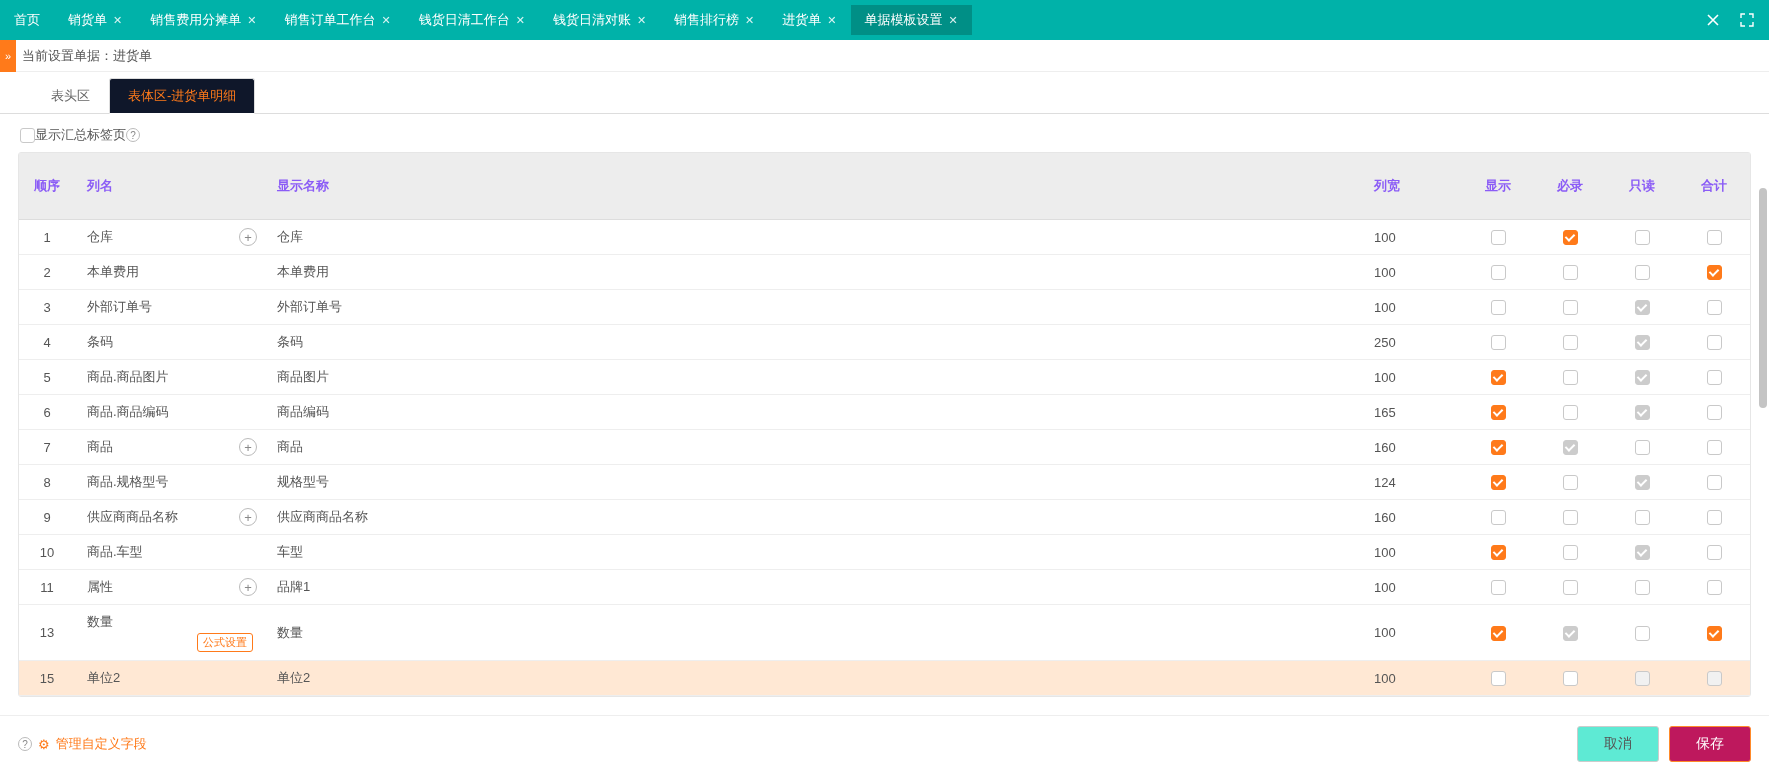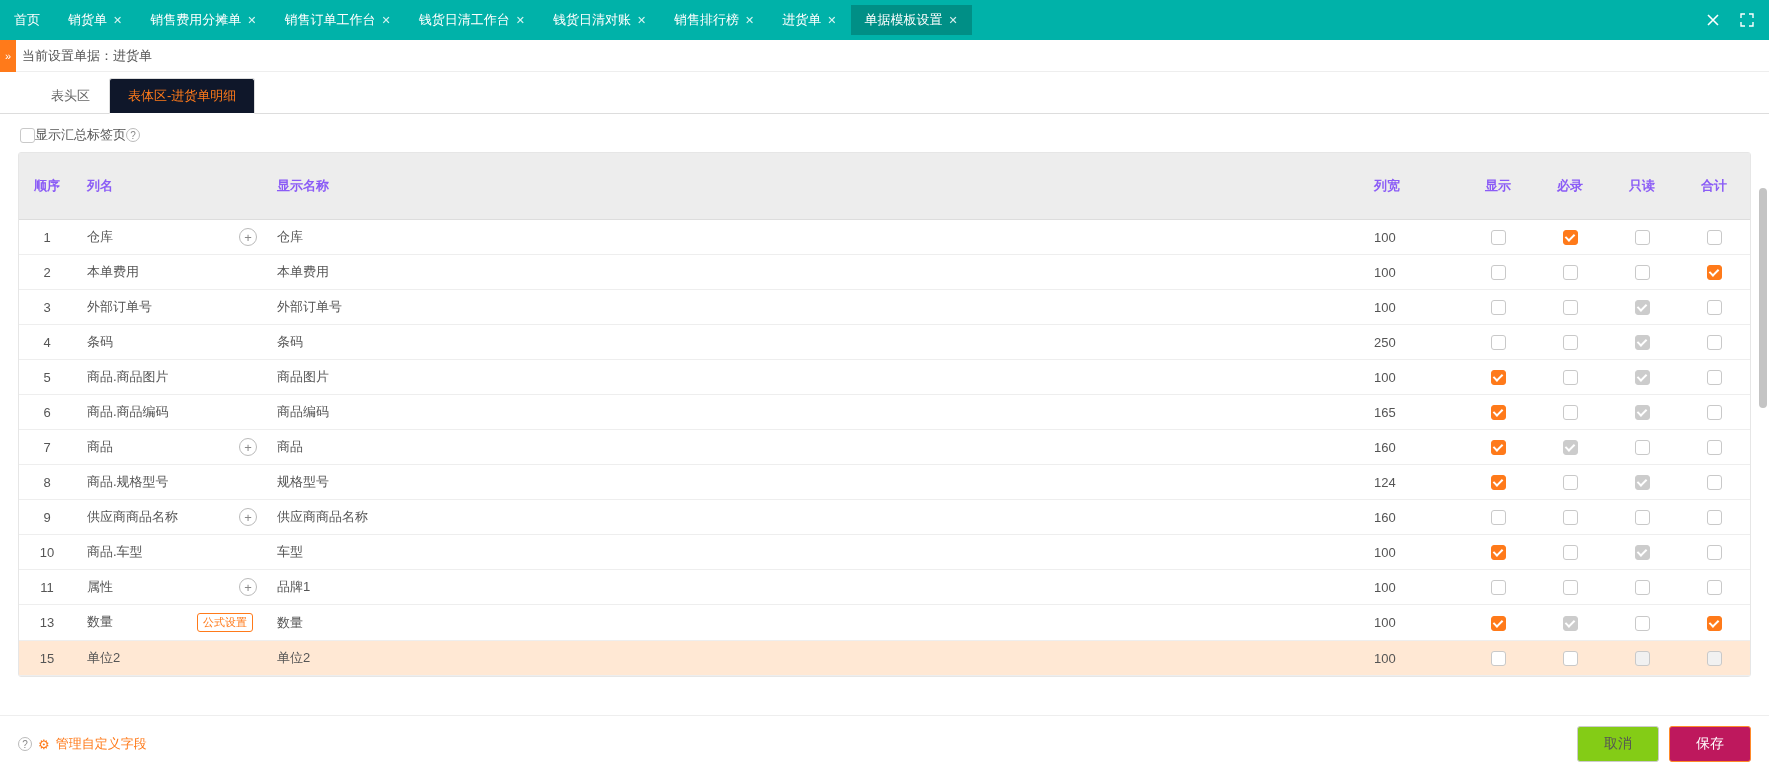--- a/index.html
+++ b/index.html
@@ -48,21 +48,21 @@
 .cb.on::after{content:"";width:4px;height:7px;border:solid #fff;border-width:0 2px 2px 0;transform:rotate(45deg);margin-top:-2px}
 .cb.on.dis{background:#ccc;border-color:#ccc}
 .cb.dis{background:#f1f1f1;cursor:default}
 
 
 .footer{position:fixed;left:0;right:0;bottom:0;display:flex;align-items:center;padding:10px 18px;border-top:1px solid #eee;background:#fff}
 .footer .left{display:flex;align-items:center;gap:6px;color:#ff7a1a;font-size:13px}
 .footer .left .q{width:14px;height:14px;border:1px solid #bbb;border-radius:50%;display:flex;align-items:center;justify-content:center;font-size:10px;color:#888}
 .footer .left .gear{color:#ff7a1a}
 .footer .btns{margin-left:auto;display:flex;gap:10px}
-.btn{padding:8px 26px;border:1px solid #ccc;background:#84cc16;border-radius:3px;font-size:14px;cursor:pointer;color:#555}
+.btn{padding:8px 26px;border:1px solid #ccc;background:#5eead4;border-radius:3px;font-size:14px;cursor:pointer;color:#555}
 .btn.primary{background:#be185d;border-color:#ff8a2a;color:#fff}
 
 
 .scroll-track{position:fixed;right:2px;top:188px;bottom:64px;width:10px}
 .scroll-thumb{position:absolute;right:0;top:0;width:8px;height:220px;background:#c4c4c4;border-radius:4px}
 
 .spacer-bottom{height:70px}
 </style>
 </head>
 <body>
@@ -256,21 +256,21 @@
           <td class="col-name"><span>属性</span><span class="addbtn">+</span></td>
           <td>品牌1</td>
           <td class="col-width">100</td>
           <td class="col-chk center"><span class="cb"></span></td>
           <td class="col-chk center"><span class="cb"></span></td>
           <td class="col-chk center"><span class="cb"></span></td>
           <td class="col-chk center"><span class="cb"></span></td>
         </tr>
         <tr>
           <td class="col-seq center">13</td>
-          <td class="col-name"><span>数量</span><span class="tagbtn" style="float: right;">公式设置</span></td>
+          <td class="col-name"><span>数量</span><span class="tagbtn" style="float: right; margin-top: 20px;">公式设置</span></td>
           <td>数量</td>
           <td class="col-width">100</td>
           <td class="col-chk center"><span class="cb on"></span></td>
           <td class="col-chk center"><span class="cb on dis"></span></td>
           <td class="col-chk center"><span class="cb"></span></td>
           <td class="col-chk center"><span class="cb on"></span></td>
         </tr>
         <tr class="hov">
           <td class="col-seq center">15</td>
           <td class="col-name"><span>单位2</span></td>

